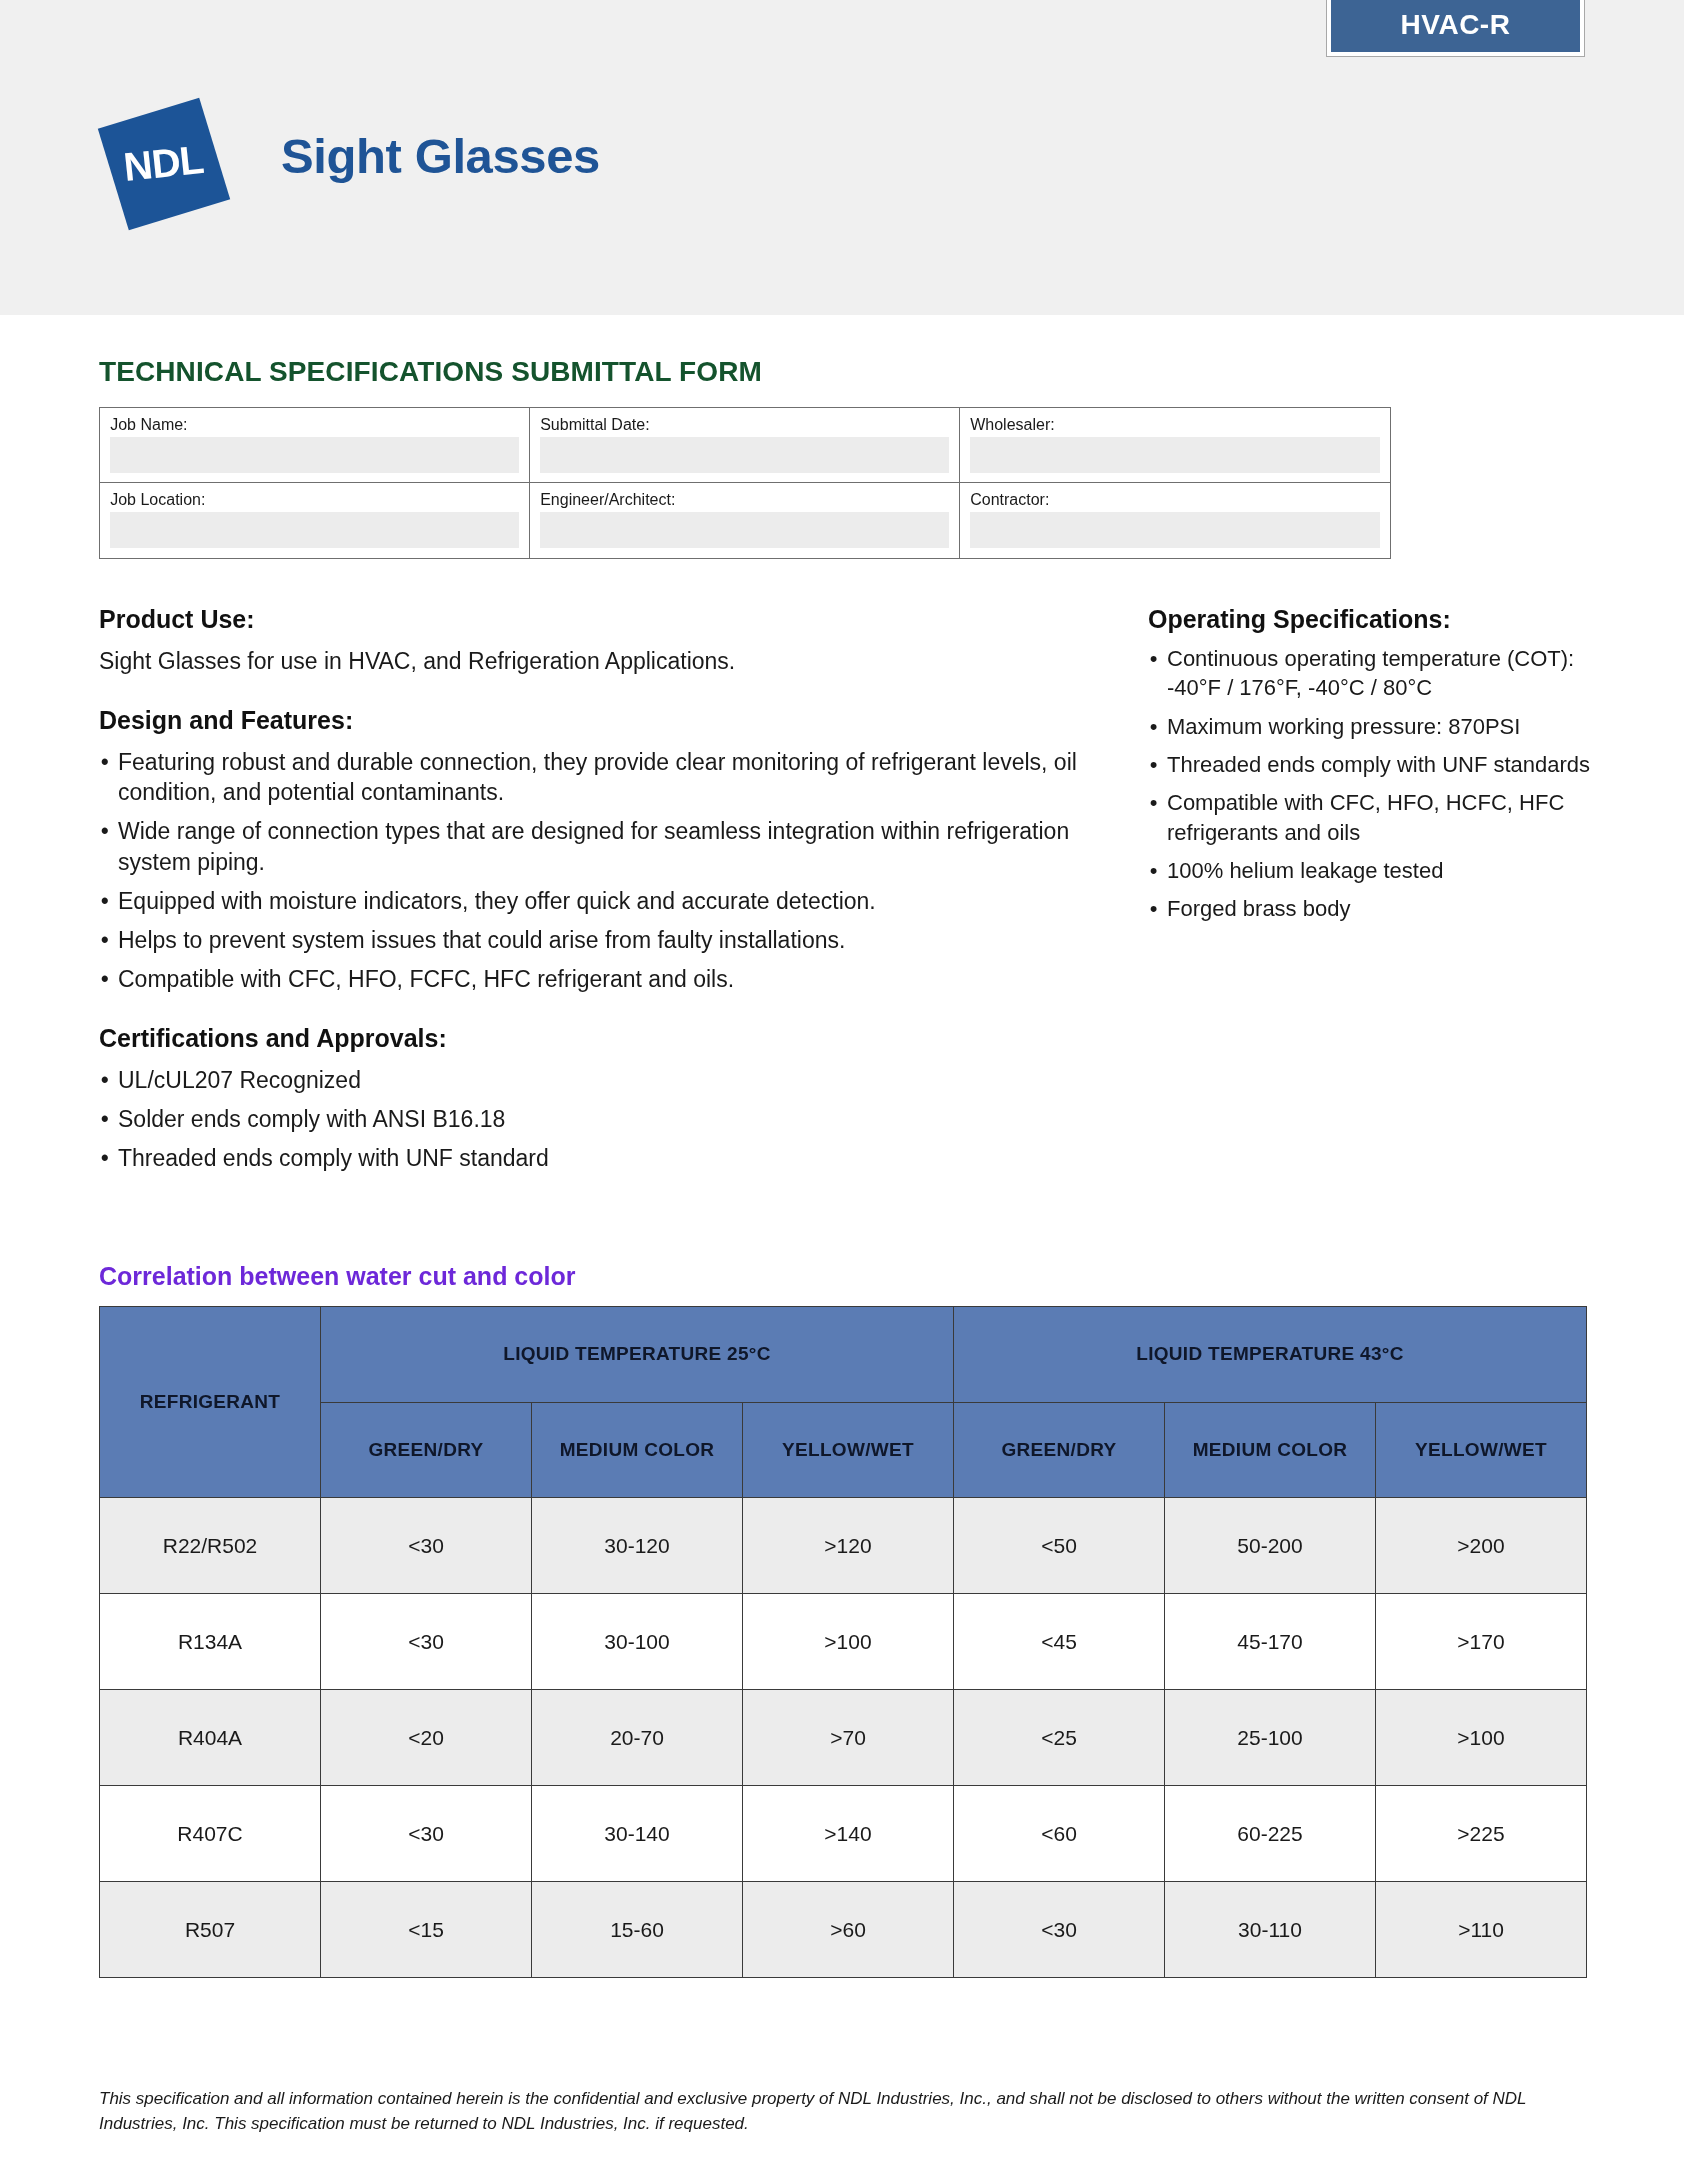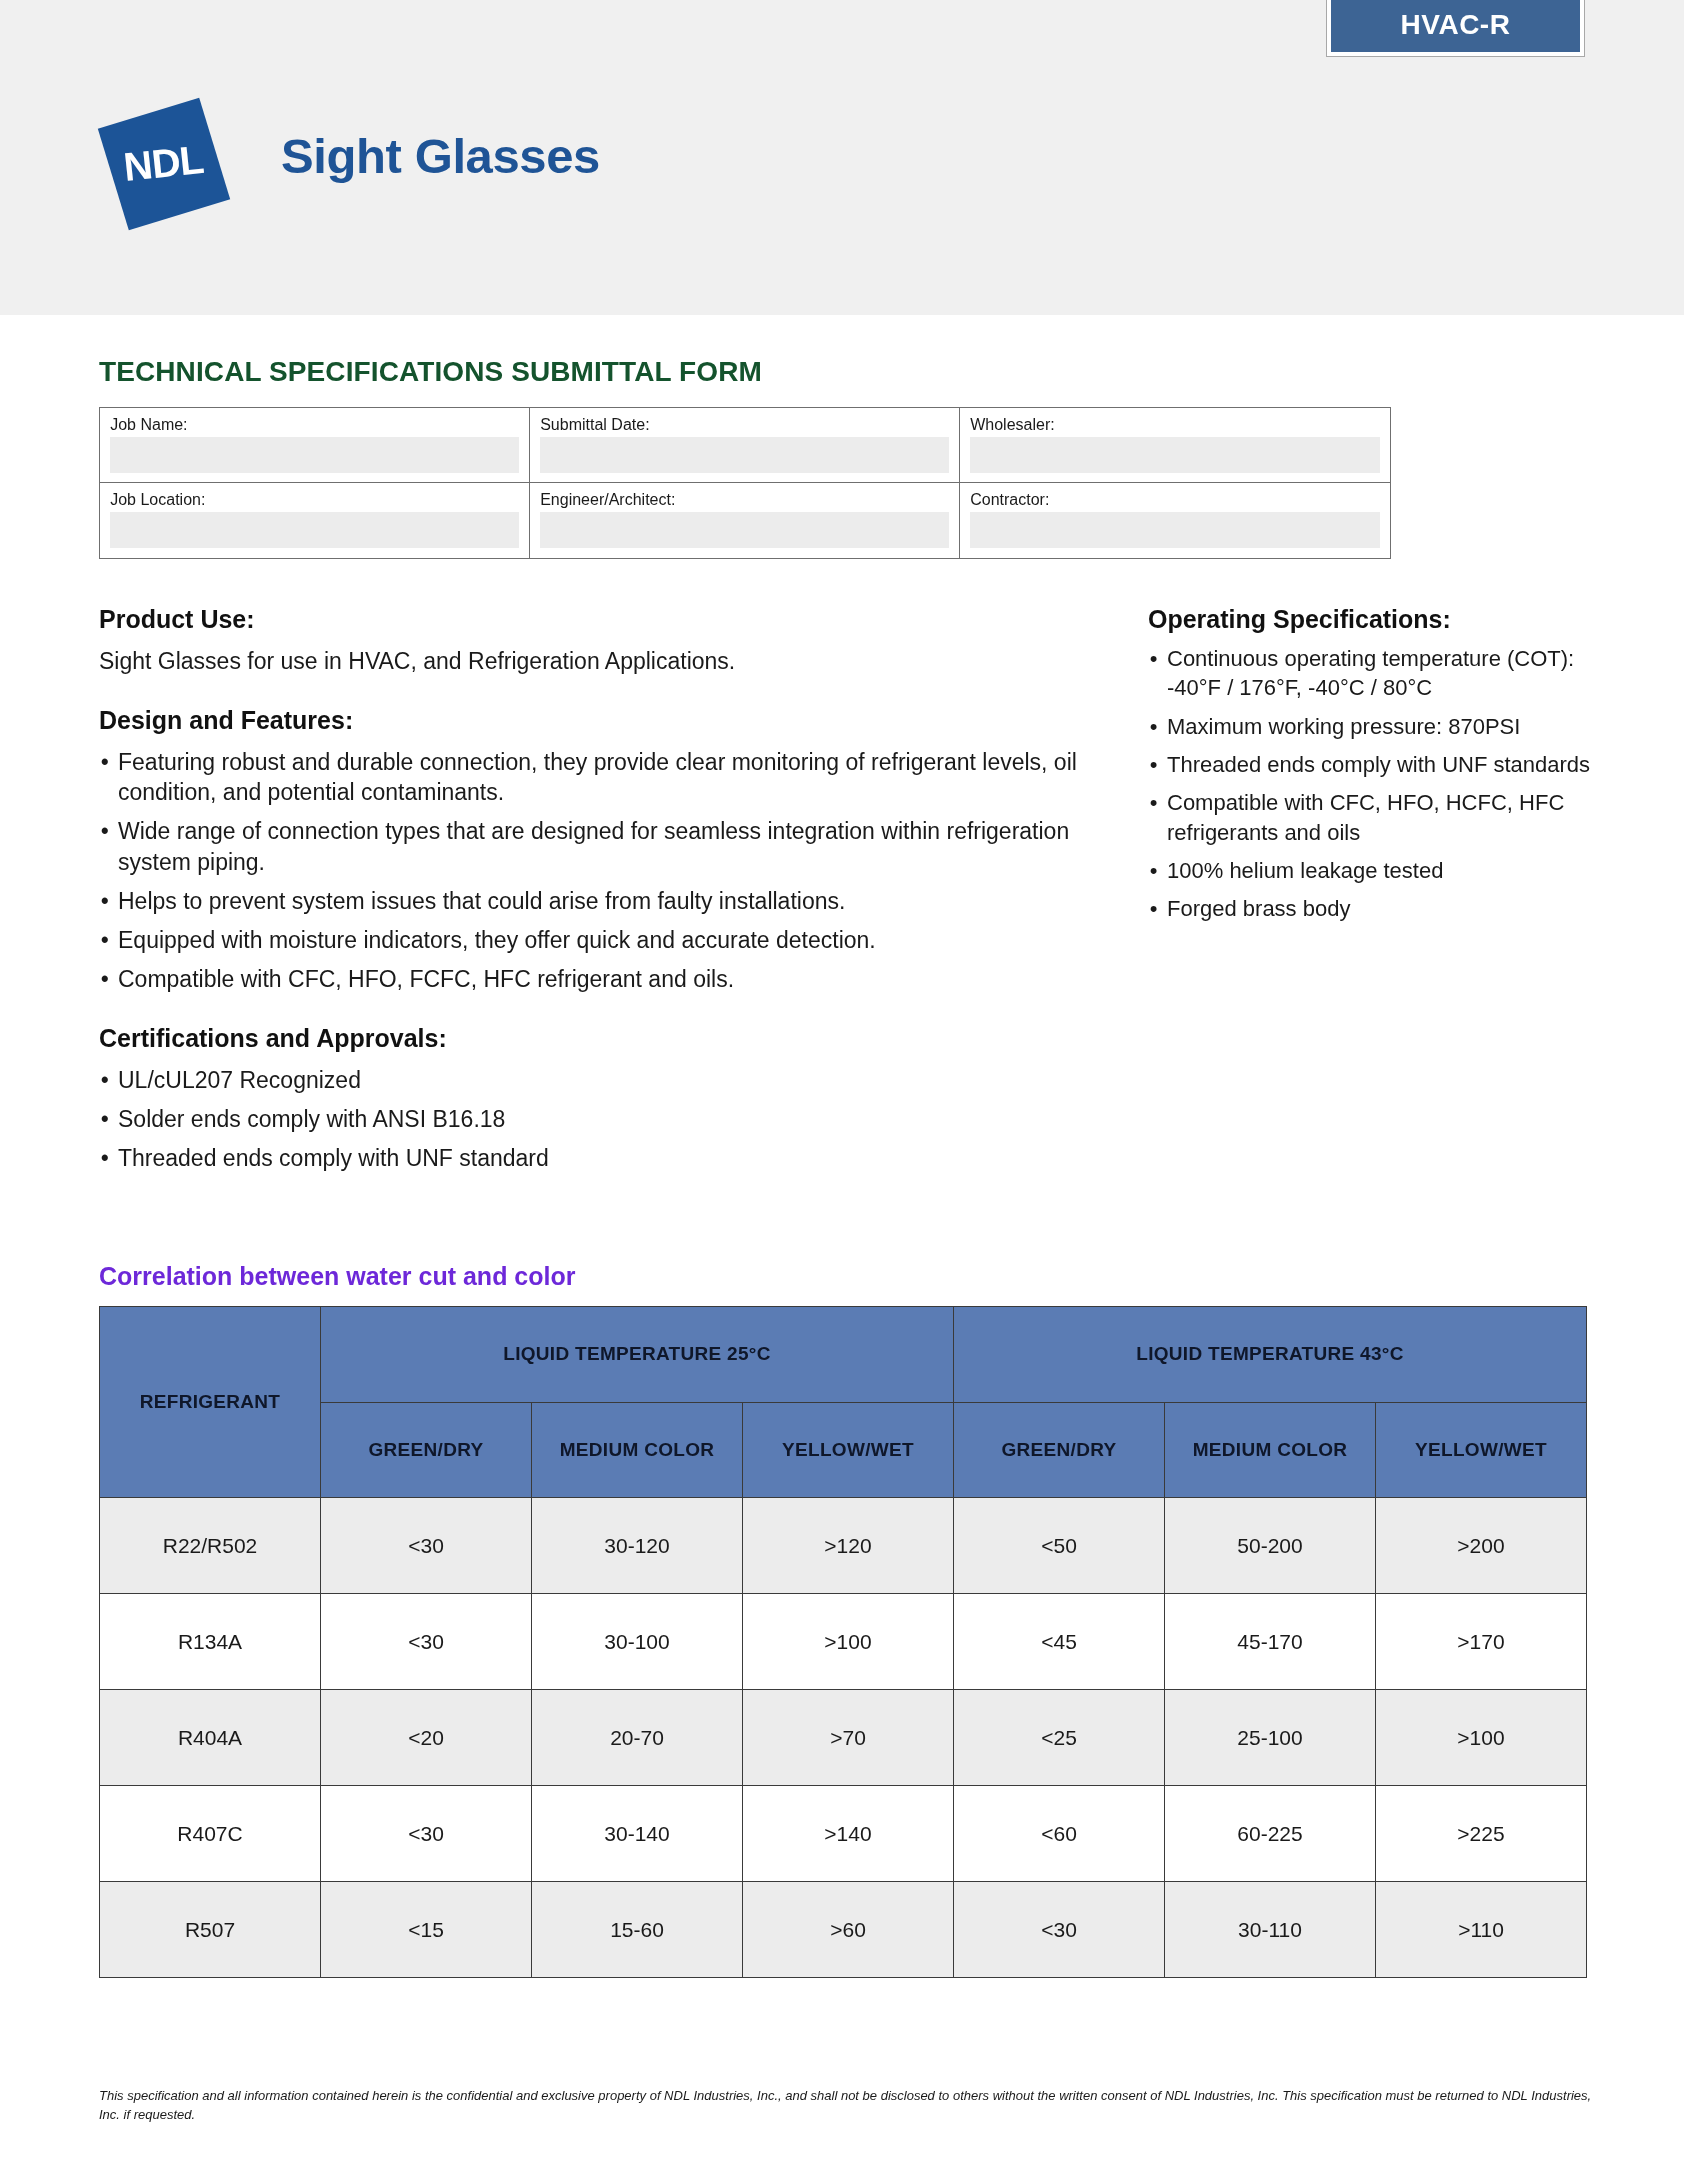--- a/index.html
+++ b/index.html
@@ -242,21 +242,21 @@
   .data-table tbody tr.shaded td { background: #ececec; }
 
   .col-ref { width: 221px; }
 
   
   .footer-note {
     position: absolute;
     left: 99px;
     top: 1772px;
     width: 1499px;
-    font-size: 13px;
+    font-size: 17px;
     font-style: italic;
     color: #1a1a1a;
     line-height: 1.45;
   }
 </style>
 </head>
 <body>
 
 <div class="page">
 
@@ -307,22 +307,22 @@
 
     <div class="col-left">
 
       <div class="h-bold first">Product Use:</div>
       <div class="para">Sight Glasses for use in HVAC, and Refrigeration Applications.</div>
 
       <div class="h-bold">Design and Features:</div>
       <ul class="bullets">
         <li>Featuring robust and durable connection, they provide clear monitoring of refrigerant levels, oil condition, and potential contaminants.</li>
         <li>Wide range of connection types that are designed for seamless integration within refrigeration system piping.</li>
+        <li>Equipped with moisture indicators, they offer quick and accurate detection.</li>
         <li>Helps to prevent system issues that could arise from faulty installations.</li>
-        <li>Equipped with moisture indicators, they offer quick and accurate detection.</li>
         <li>Compatible with CFC, HFO, FCFC, HFC refrigerant and oils.</li>
       </ul>
 
       <div class="h-bold">Certifications and Approvals:</div>
       <ul class="bullets">
         <li>UL/cUL207 Recognized</li>
         <li>Solder ends comply with ANSI B16.18</li>
         <li>Threaded ends comply with UNF standard</li>
       </ul>
     </div>

